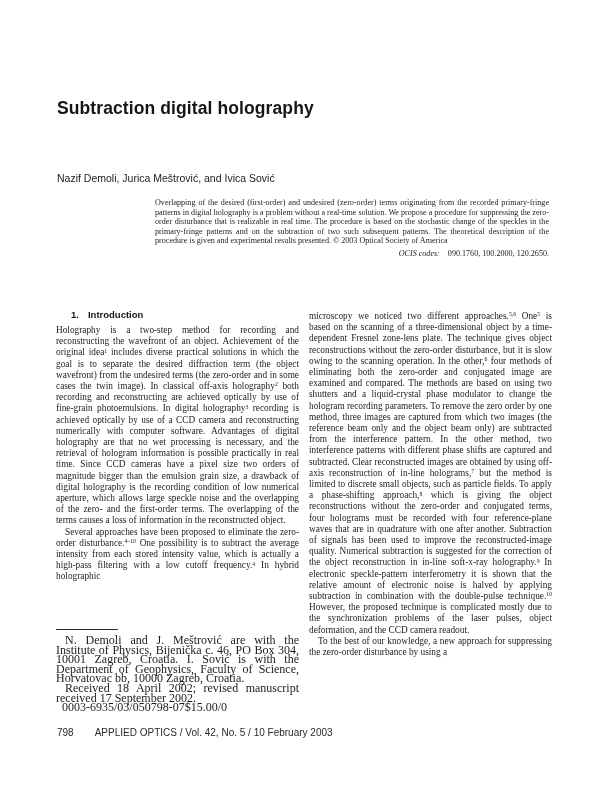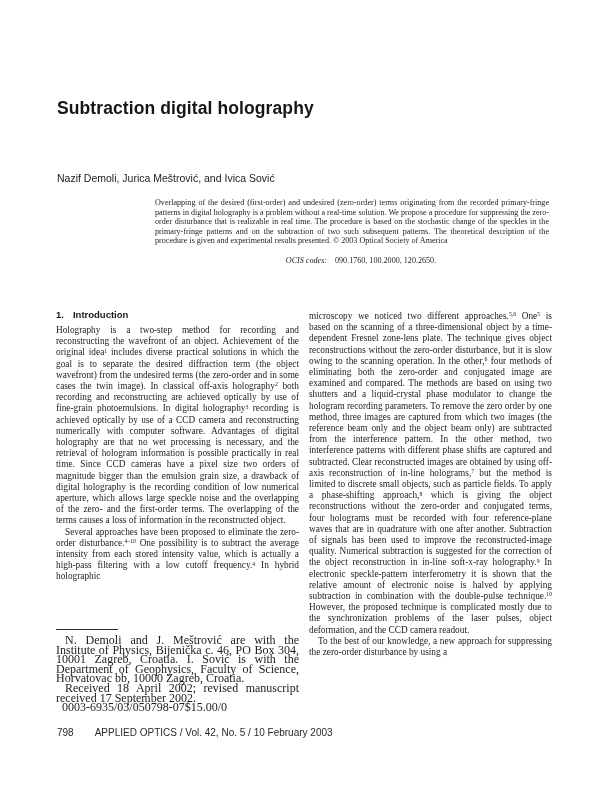--- a/index.html
+++ b/index.html
@@ -41,23 +41,23 @@
     position: absolute;
     left: 155px;
     top: 198px;
     width: 394px;
     font-size: 8.1px;
     line-height: 9.5px;
     text-align: justify;
     color: #1c1c1c;
   }
   .ocis-line {
-    margin-top: 10px;
+    margin-top: 3px;
     text-indent: 18px;
-    text-align: center;
+    text-align: right;
   }
   .ocis-label { font-style: italic; }
   .ocis-codes { margin-left: 8px; }
   .col {
     position: absolute;
     width: 243px;
     font-size: 9.3px;
     line-height: 11.2px;
     text-align: justify;
     color: #1c1c1c;
@@ -65,20 +65,21 @@
   .col-left  { left: 56px;  top: 309px; }
   .col-right { left: 309px; top: 311px; }
   .section-heading {
     font-family: "Liberation Sans", sans-serif;
     font-weight: bold;
     font-size: 9.5px;
     line-height: 11px;
     margin-bottom: 5px;
     text-align: left;
     color: #161616;
+    margin-left: 15px;
   }
   .section-number { margin-right: 9px; }
   .para { text-align: justify; }
   .para sup {
     font-size: 0.62em;
     line-height: 0;
     vertical-align: baseline;
     position: relative;
     top: -0.45em;
   }

